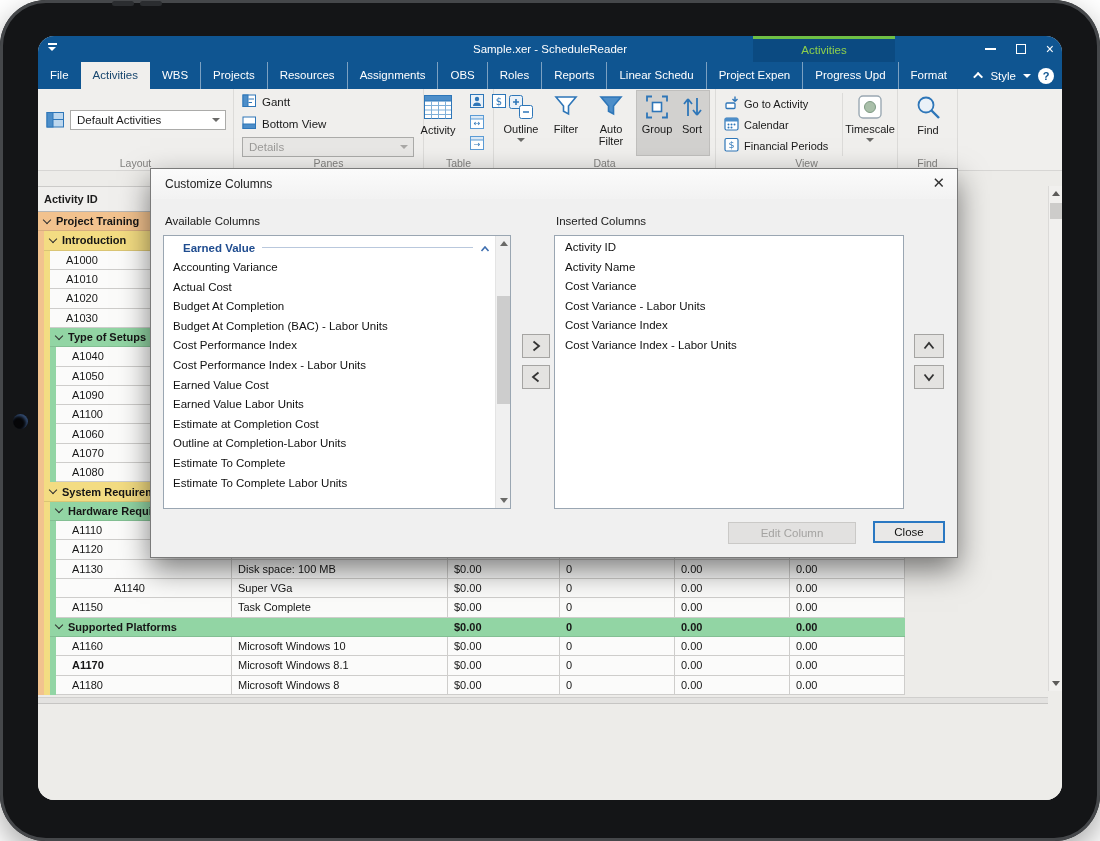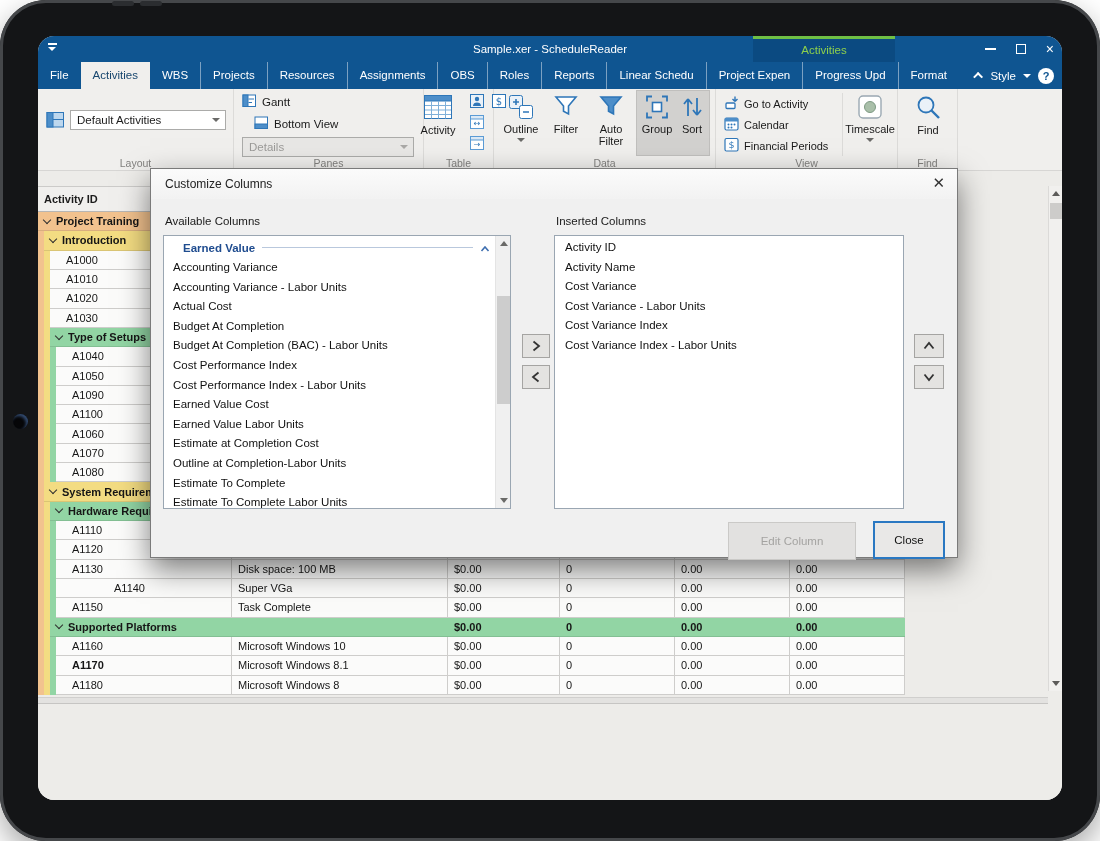--- a/index.html
+++ b/index.html
@@ -96,21 +96,21 @@
   .ins .list-content { inset:2px; }
   .litem { height:19.6px; line-height:19.6px; padding-left:8px; font-size:11.5px; color:#111; white-space:nowrap; overflow:hidden; }
   .cat-row { height:21px; display:flex; align-items:center; padding-left:18px; padding-right:4px; }
   .cat-text { color:#1f4c8f; font-weight:bold; font-size:11.5px; white-space:nowrap; }
   .cat-rule { flex:1; height:1px; background:#b9c8dd; margin:0 7px; }
   .dsb { position:absolute; right:0; top:0; width:15px; height:100%; background:#f0f0f0; border-left:1px solid #e4e4e4; }
   .dsb .sarr { width:15px; }
   .dthumb { position:absolute; left:1px; width:13px; background:#cdcdcd; }
   .sqbtn { position:absolute; width:28px; height:24px; background:#e4e3e1; border:1px solid #a5a4a2;
            display:flex; align-items:center; justify-content:center; }
-  .btn { position:absolute; height:38px; font-size:11.5px; display:flex; align-items:center; justify-content:center; }
+  .btn { position:absolute; height:22px; font-size:11.5px; display:flex; align-items:center; justify-content:center; }
   .btn-edit { left:577px; top:353px; width:128px; background:#e2e1e0; border:1px solid #cac9c7; color:#a4a3a1; }
   .btn-close { left:722px; top:352px; width:72px; background:#e9e8e7; border:2px solid #2a78c2; color:#111; }
 </style>
 </head>
 <body>
 
 <div class="stage">
   <div class="tablet">
     <div class="notch n1"></div>
     <div class="notch n2"></div>
@@ -178,21 +178,21 @@
         <div class="rgroup" style="left:196px;width:190px;">
           <div class="prow" style="left:8px;top:5px;">
             <span><svg width="15" height="14">
                   <rect x="1" y="1" width="12.5" height="11.5" fill="#fff" stroke="#2e76b8"></rect>
                   <rect x="1" y="1" width="5" height="11.5" fill="#4d8ec9" stroke="#2e76b8"></rect>
                   <line x1="6.5" y1="5" x2="12" y2="5" stroke="#2e76b8"></line>
                   <line x1="6.5" y1="8.5" x2="10" y2="8.5" stroke="#2e76b8"></line>
                 </svg></span>
             <span>Gantt</span>
           </div>
-          <div class="prow" style="left:20px;top:27px;">
+          <div class="prow" style="left:8px;top:27px;">
             <span><svg width="15" height="14">
                   <rect x="1" y="1" width="12.5" height="11.5" fill="#fff" stroke="#2e76b8"></rect>
                   <rect x="1" y="8" width="12.5" height="4.5" fill="#4d8ec9" stroke="#2e76b8"></rect>
                 </svg></span>
             <span>Bottom View</span>
           </div>
           <div class="combo disabled" style="left:8px;top:48px;width:172px;">
             <span>Details</span>
             <span class="carr">
                 <span class="tri-dn" style="border-top-color:#a9a8a6;"></span>
@@ -739,21 +739,20 @@
         <div class="list avail" style="left:12px;top:66px;width:348px;height:274px;">
           <div class="list-content" id="avail-content">
               <div class="cat-row">
                 <span class="cat-text">Earned Value</span>
                 <span class="cat-rule"></span>
                 <span><svg width="10" height="8">
                     <path d="M1.5 6 L5 2 L8.5 6" fill="none" stroke="#3f6fb0" stroke-width="1.6"></path>
                   </svg></span>
               </div>
               <div class="litem">Accounting Variance</div>
-              <div class="litem">Accounting Variance - Labor Units</div>
               <div class="litem">Actual Cost</div>
               <div class="litem">Budget At Completion</div>
               <div class="litem">Budget At Completion (BAC) - Labor Units</div>
               <div class="litem">Cost Performance Index</div>
               <div class="litem">Cost Performance Index - Labor Units</div>
               <div class="litem">Earned Value Cost</div>
               <div class="litem">Earned Value Labor Units</div>
               <div class="litem">Estimate at Completion Cost</div>
               <div class="litem">Outline at Completion-Labor Units</div>
               <div class="litem">Estimate To Complete</div>

